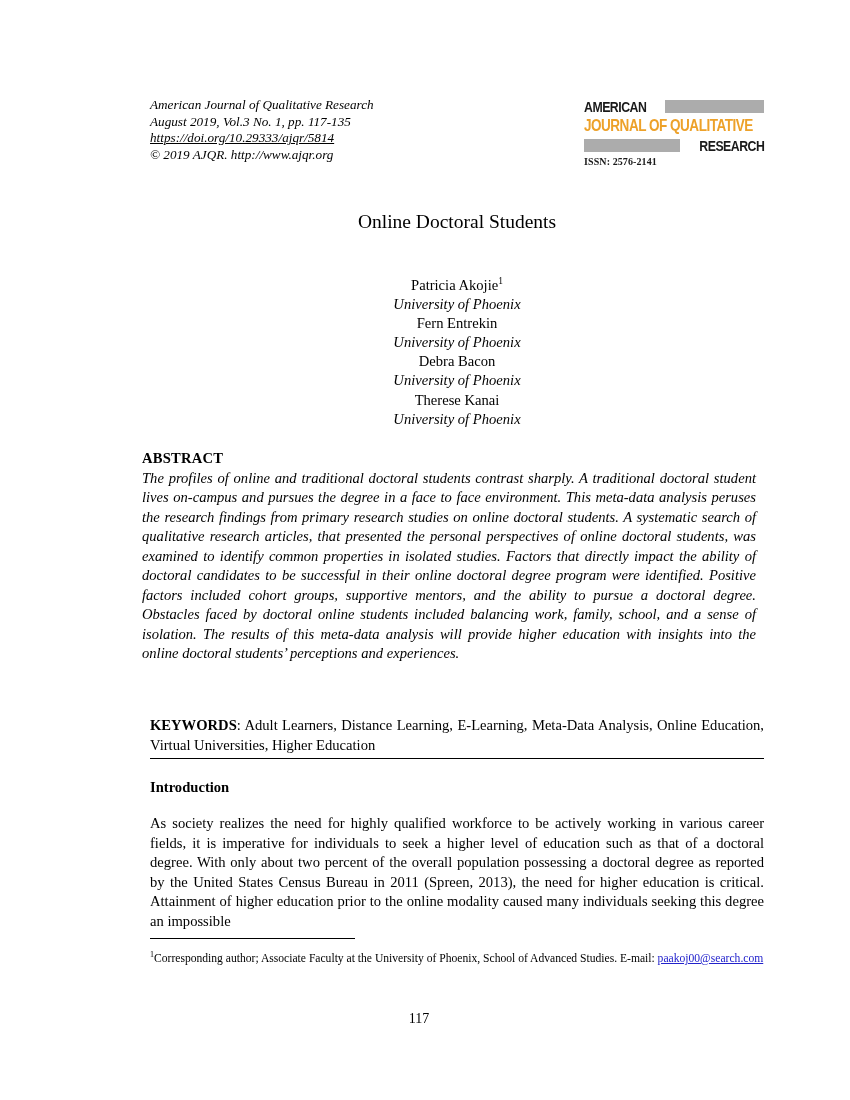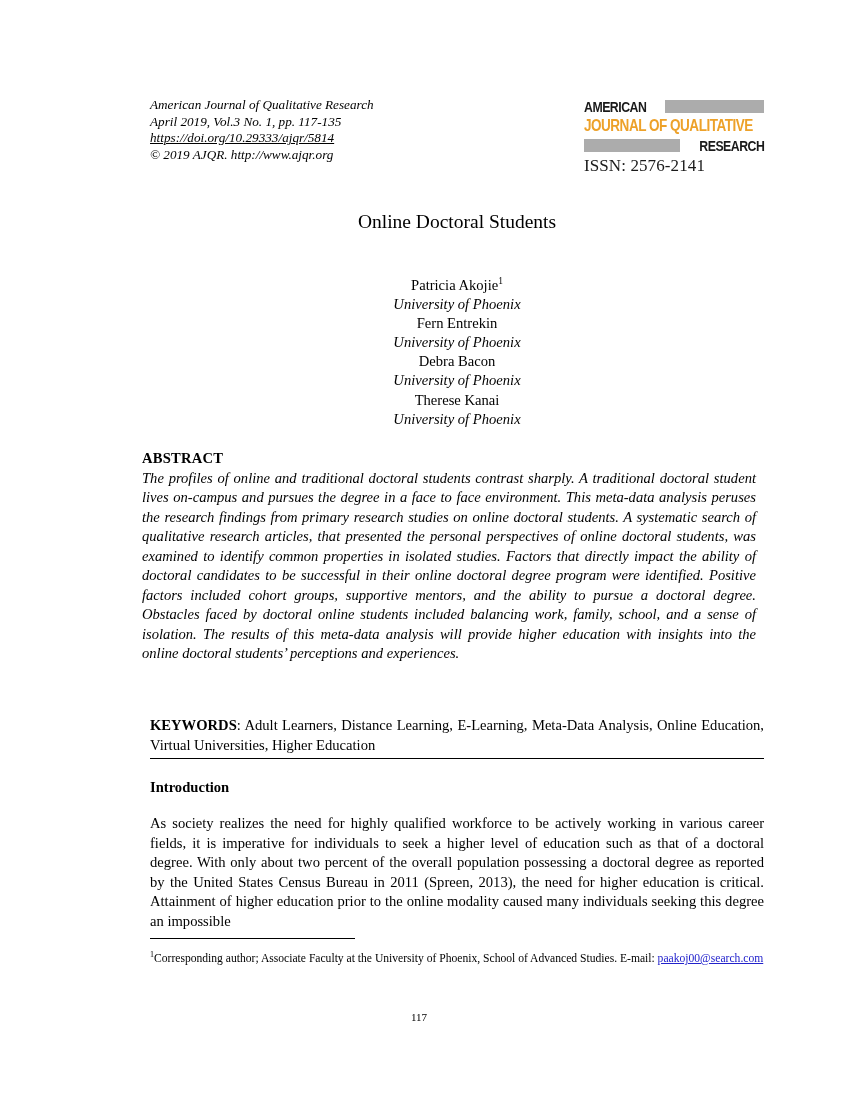--- a/index.html
+++ b/index.html
@@ -80,25 +80,26 @@
   }
   .logo-bar {
     background: #acacac;
     height: 13px;
     flex: 1 1 auto;
   }
   .row1 .logo-bar { margin-left: 5px; }
   .row3 .logo-bar { margin-right: 5px; }
   .row2 { margin-bottom: 3px; }
   .issn {
-    font-size: 17px;
+    font-size: 10px;
     font-family: "Liberation Serif", serif;
     color: #1a1a1a;
     margin-top: 2px;
     letter-spacing: 0.1px;
+    font-weight: bold;
   }
 
   
   .title {
     position: absolute;
     left: 118px;
     top: 208px;
     width: 614px;
     text-align: center;
     font-size: 19.5px;
@@ -212,33 +213,33 @@
     text-decoration: underline;
   }
 
   
   .page-number {
     position: absolute;
     left: 0;
     top: 1011px;
     width: 774px;
     text-align: center;
-    font-size: 11px;
+    font-size: 14px;
   }
 </style>
 </head>
 <body>
 
 <div class="page">
 
   <div class="header">
 
     <div class="journal-meta">
       <span class="line">American Journal of Qualitative Research</span>
-      <span class="line">April 2019, Vol.3 No. 1, pp. 117-135</span>
+      <span class="line">August 2019, Vol.3 No. 1, pp. 117-135</span>
       <span class="line"><a class="doi-link" href="#">https://doi.org/10.29333/ajqr/5814</a></span>
       <span class="line">© 2019 AJQR. http://www.ajqr.org</span>
     </div>
 
     <div class="logo-block">
       <div class="logo-row row1">
         <span class="logo-word logo-black">AMERICAN</span>
         <span class="logo-bar"></span>
       </div>
       <div class="logo-row row2">

